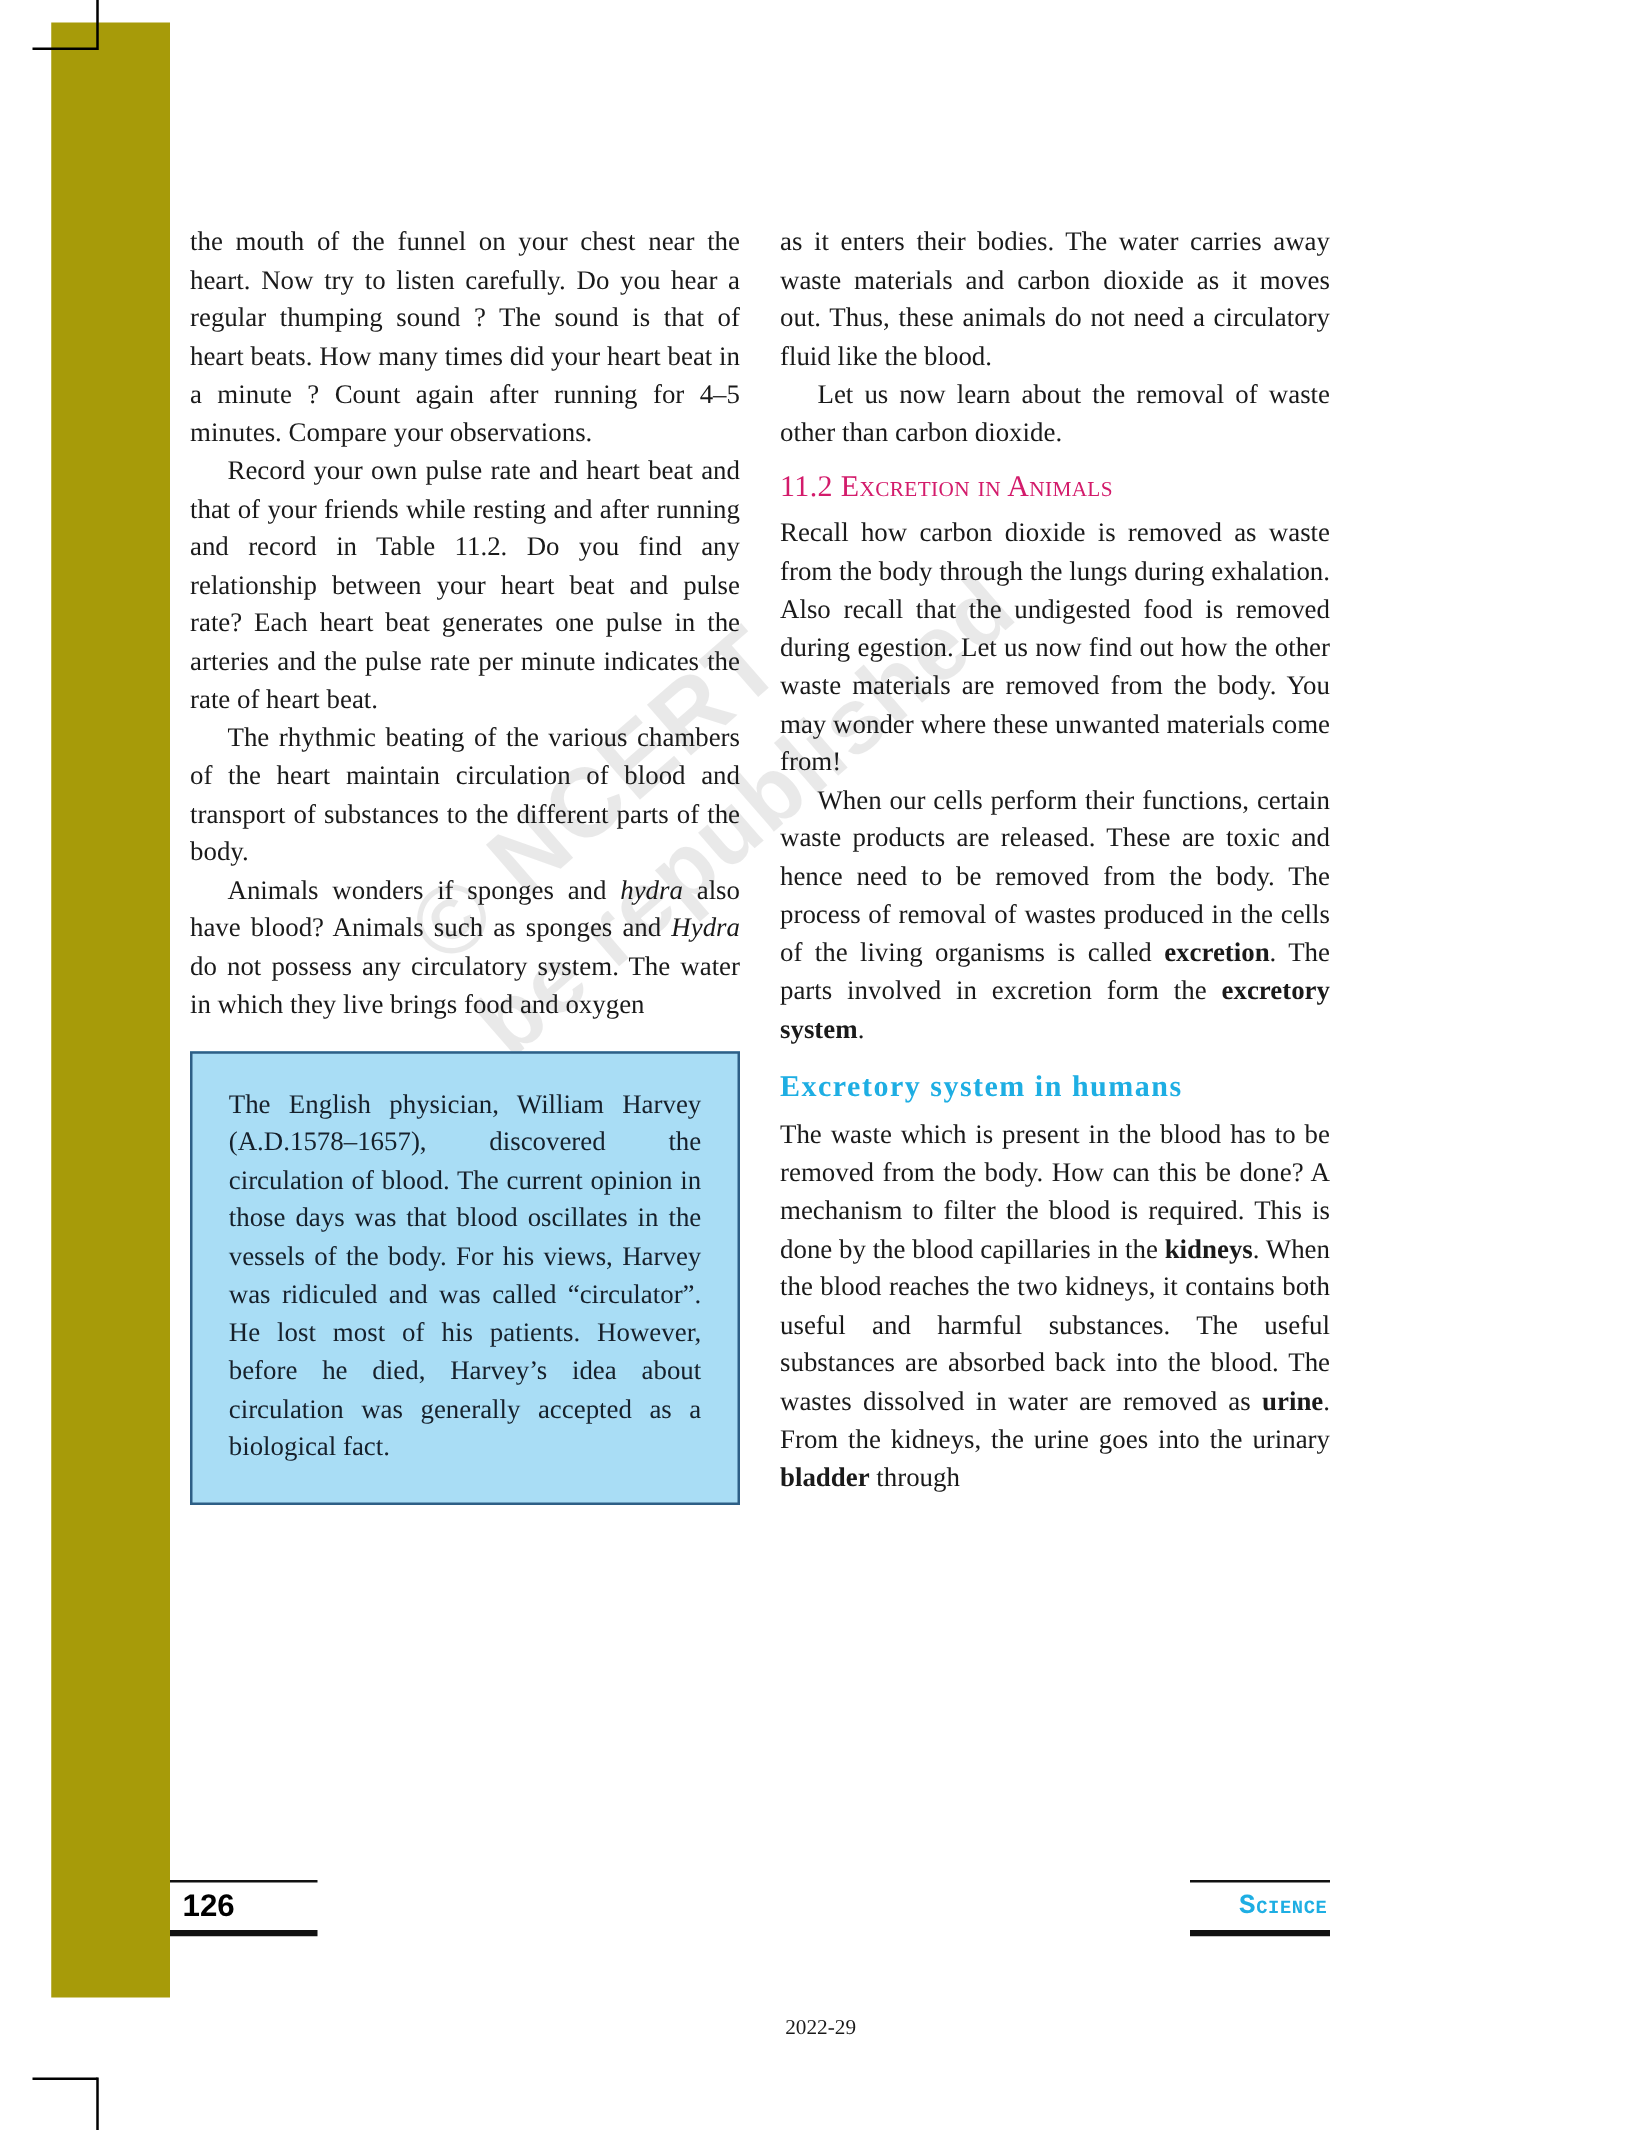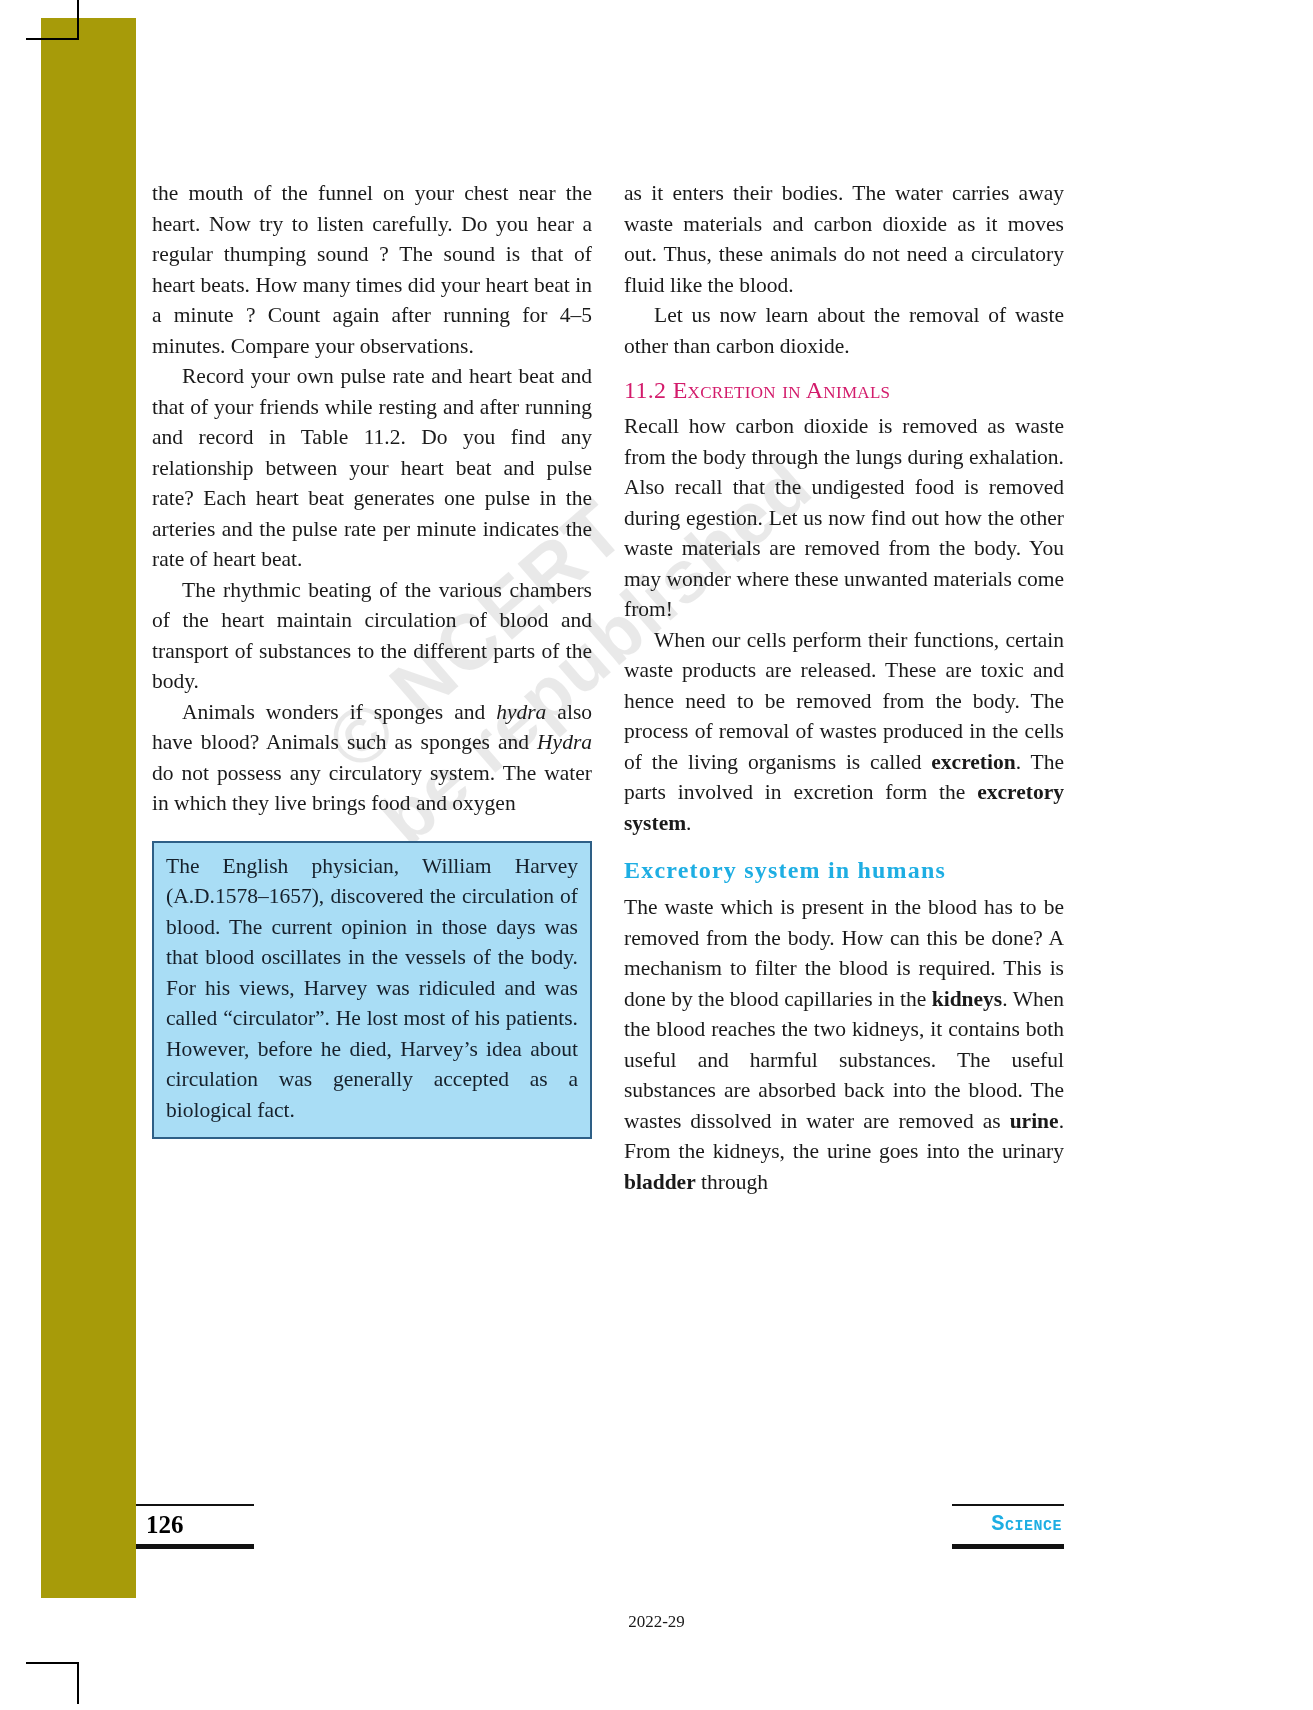--- a/index.html
+++ b/index.html
@@ -123,21 +123,21 @@
   
   .info-box {
     margin-top: 22px;
     background: #a9ddf5;
     border: 2px solid #2e5f86;
     padding: 8px 12px 12px 12px;
     box-sizing: border-box;
     width: 440px;
   }
   .info-box p {
-    margin: 0;
+    margin: 17px;
     font-size: 21.5px;
     line-height: 30.5px;
     text-align: justify;
     color: #16202b;
   }
 
   
   .footer-left {
     position: absolute;
     left: 136px;
@@ -149,21 +149,21 @@
     position: absolute;
     left: 952px;
     top: 1504px;
     width: 112px;
     text-align: right;
     z-index: 10;
   }
   .rule-thin { height: 2px; background: #111; width: 100%; }
   .rule-thick { height: 5px; background: #111; width: 100%; }
   .folio {
-    font-family: Liberation Serif, serif;
+    font-family: Liberation Sans, sans-serif;
     font-weight: bold;
     font-size: 25px;
     line-height: 38px;
     padding-left: 10px;
     color: #000;
   }
   .book-name {
     font-family: Liberation Mono, monospace;
     font-weight: bold;
     font-size: 22px;

